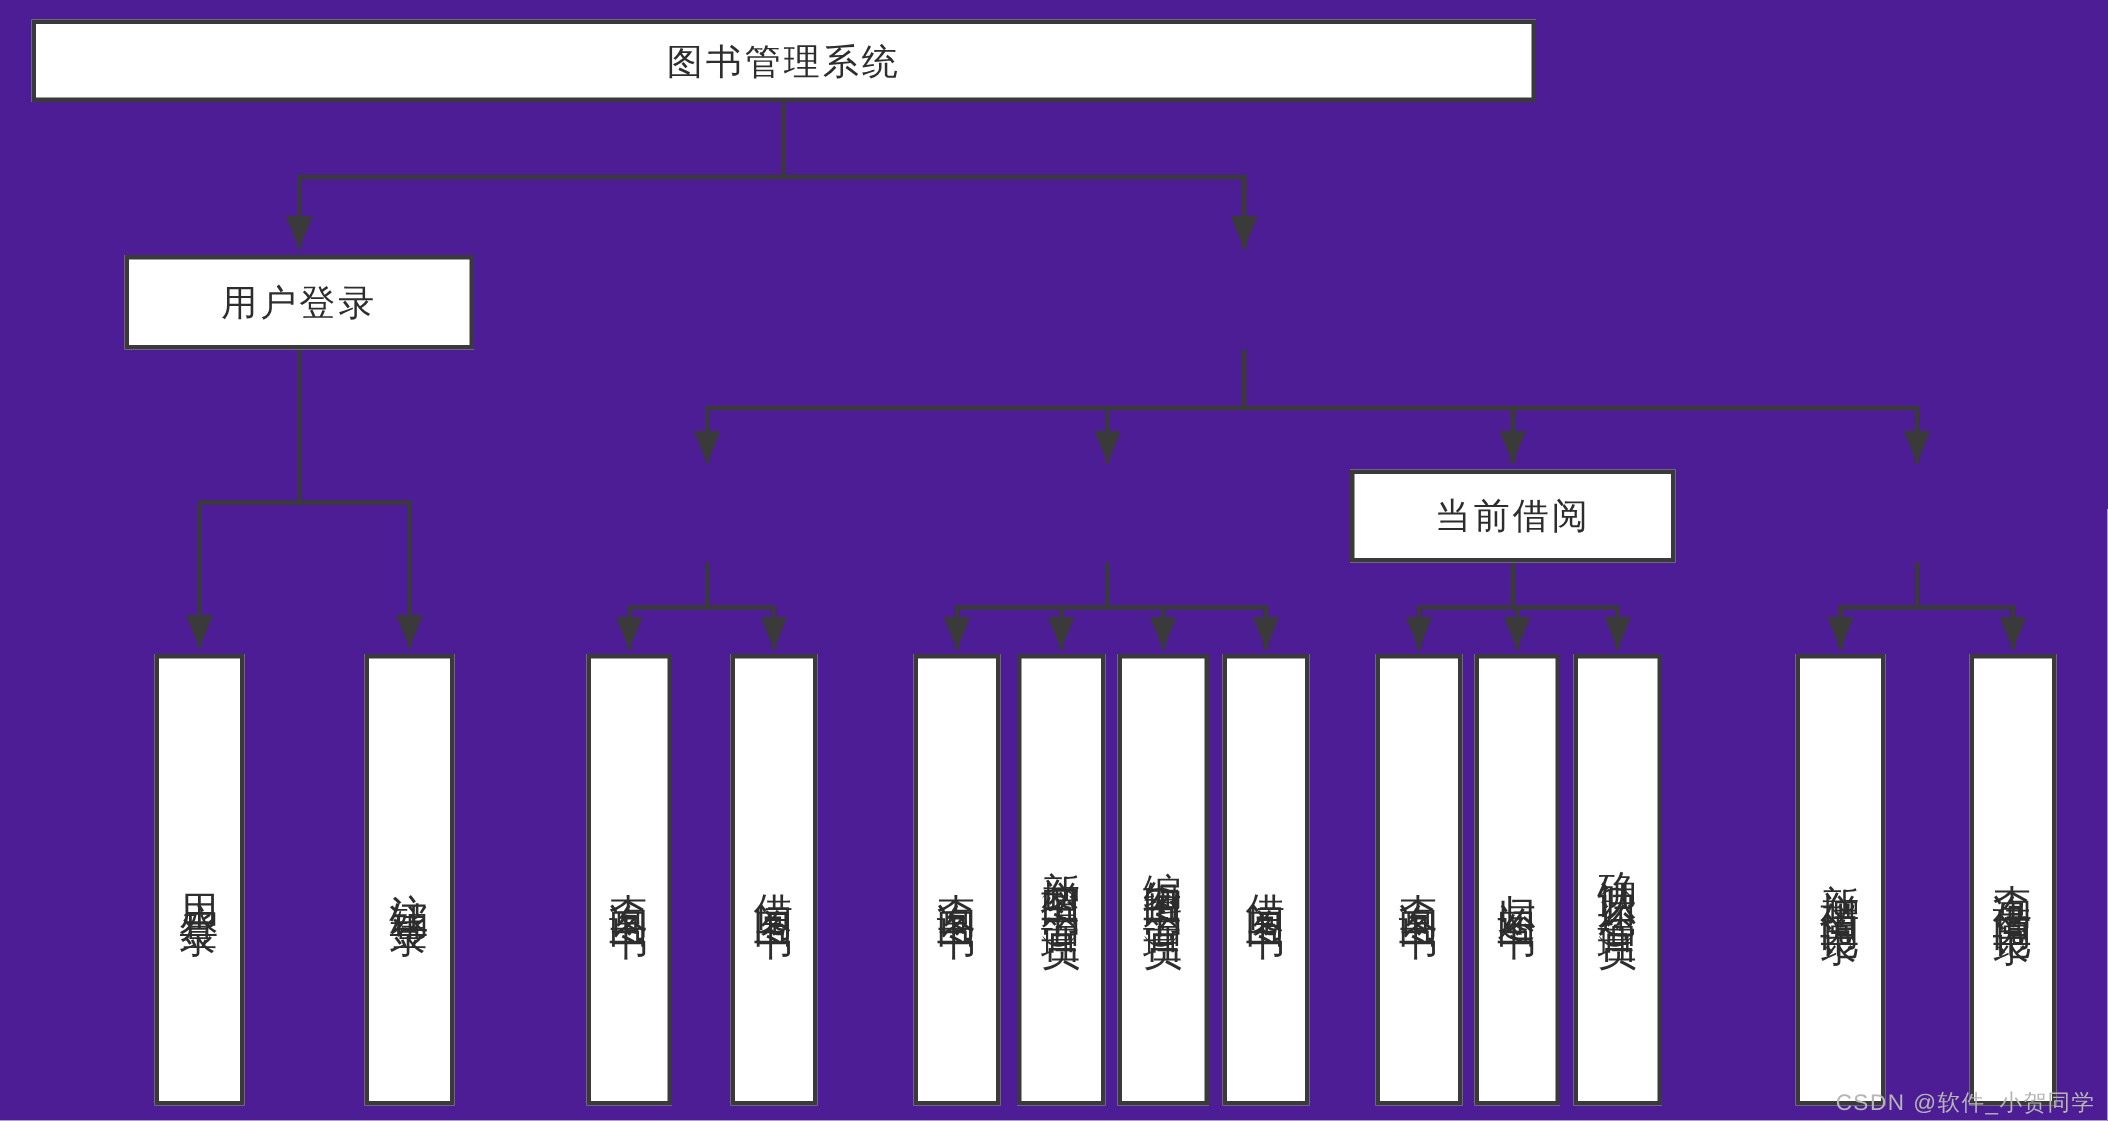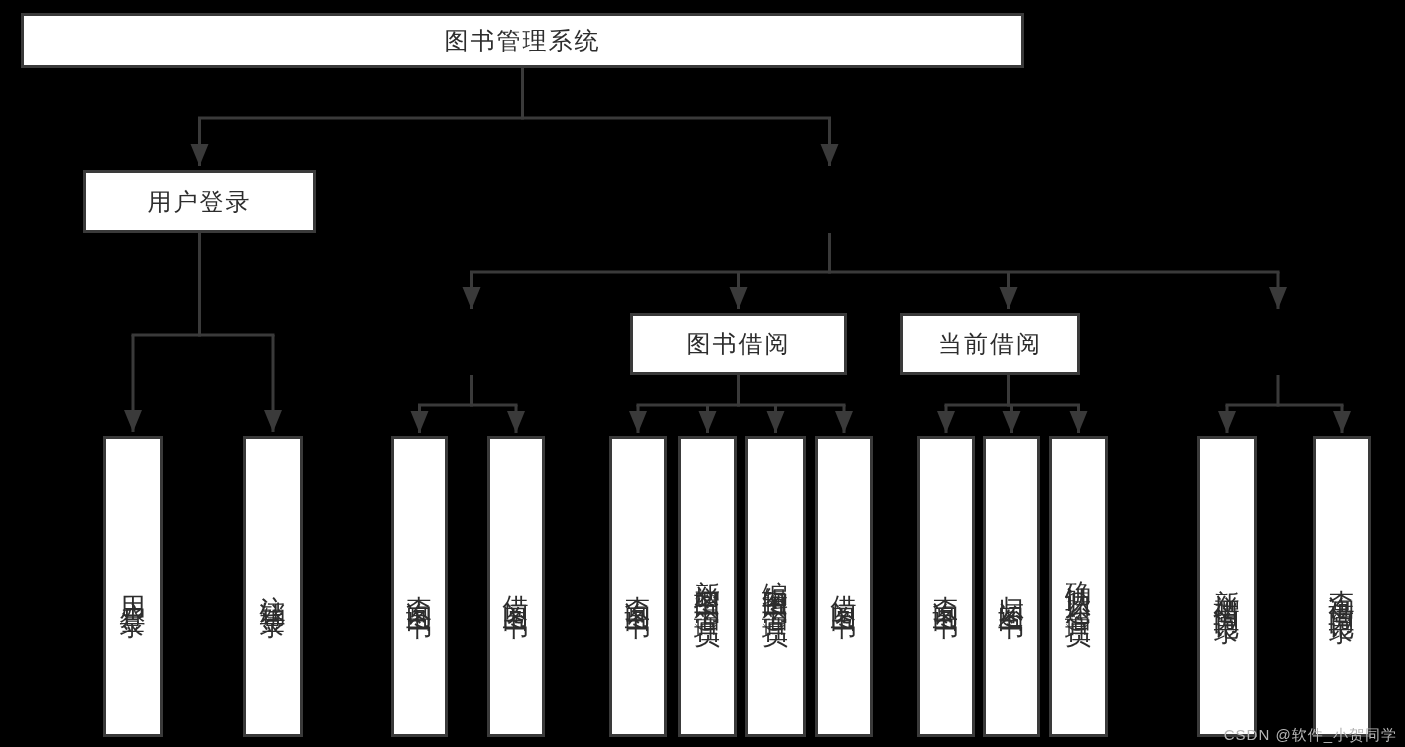--- a/index.html
+++ b/index.html
@@ -1,19 +1,19 @@
 <!DOCTYPE html>
 <html><head>
 <meta charset="utf-8">
 <style>
   html,body{margin:0;padding:0;background:#ffffff;}
   .stage{
     position:relative;
     width:1405px;height:747px;
-    background:#000000;
+    background:#4c1d95;
     overflow:hidden;
     font-family:"Liberation Sans","DejaVu Sans",sans-serif;
     color:#2d2d2d;
   }
   .connectors{position:absolute;left:0;top:0;width:1405px;height:747px;}
   .hbox{
     position:absolute;box-sizing:border-box;
     border:3px solid #3a3a3a;background:#ffffff;
     display:flex;align-items:center;justify-content:center;
     font-size:24px;letter-spacing:2px;
@@ -94,24 +94,21 @@
   </svg>
 
   <div class="hbox" style="left:21px;top:13px;width:1003px;height:55px">
     <span>图书管理系统</span>
   </div>
 
   <div class="hbox" style="left:83px;top:170px;width:233px;height:63px">
     <span>用户登录</span>
   </div>
 
-  <div class="hbox" style="left:630px;top:313px;width:217px;height:62px">
-    <span>图书借阅</span>
-  </div>
-  <div class="hbox" style="left:900px;top:313px;width:180px;height:62px">
+  <div class="hbox" style="left:900px;top:313px;width:217px;height:62px">
     <span>当前借阅</span>
   </div>
 
   <div class="vbox" style="left:103px;width:60px">
     <span>用户登录</span>
   </div>
   <div class="vbox" style="left:243px;width:60px">
     <span>注销登录</span>
   </div>
 

